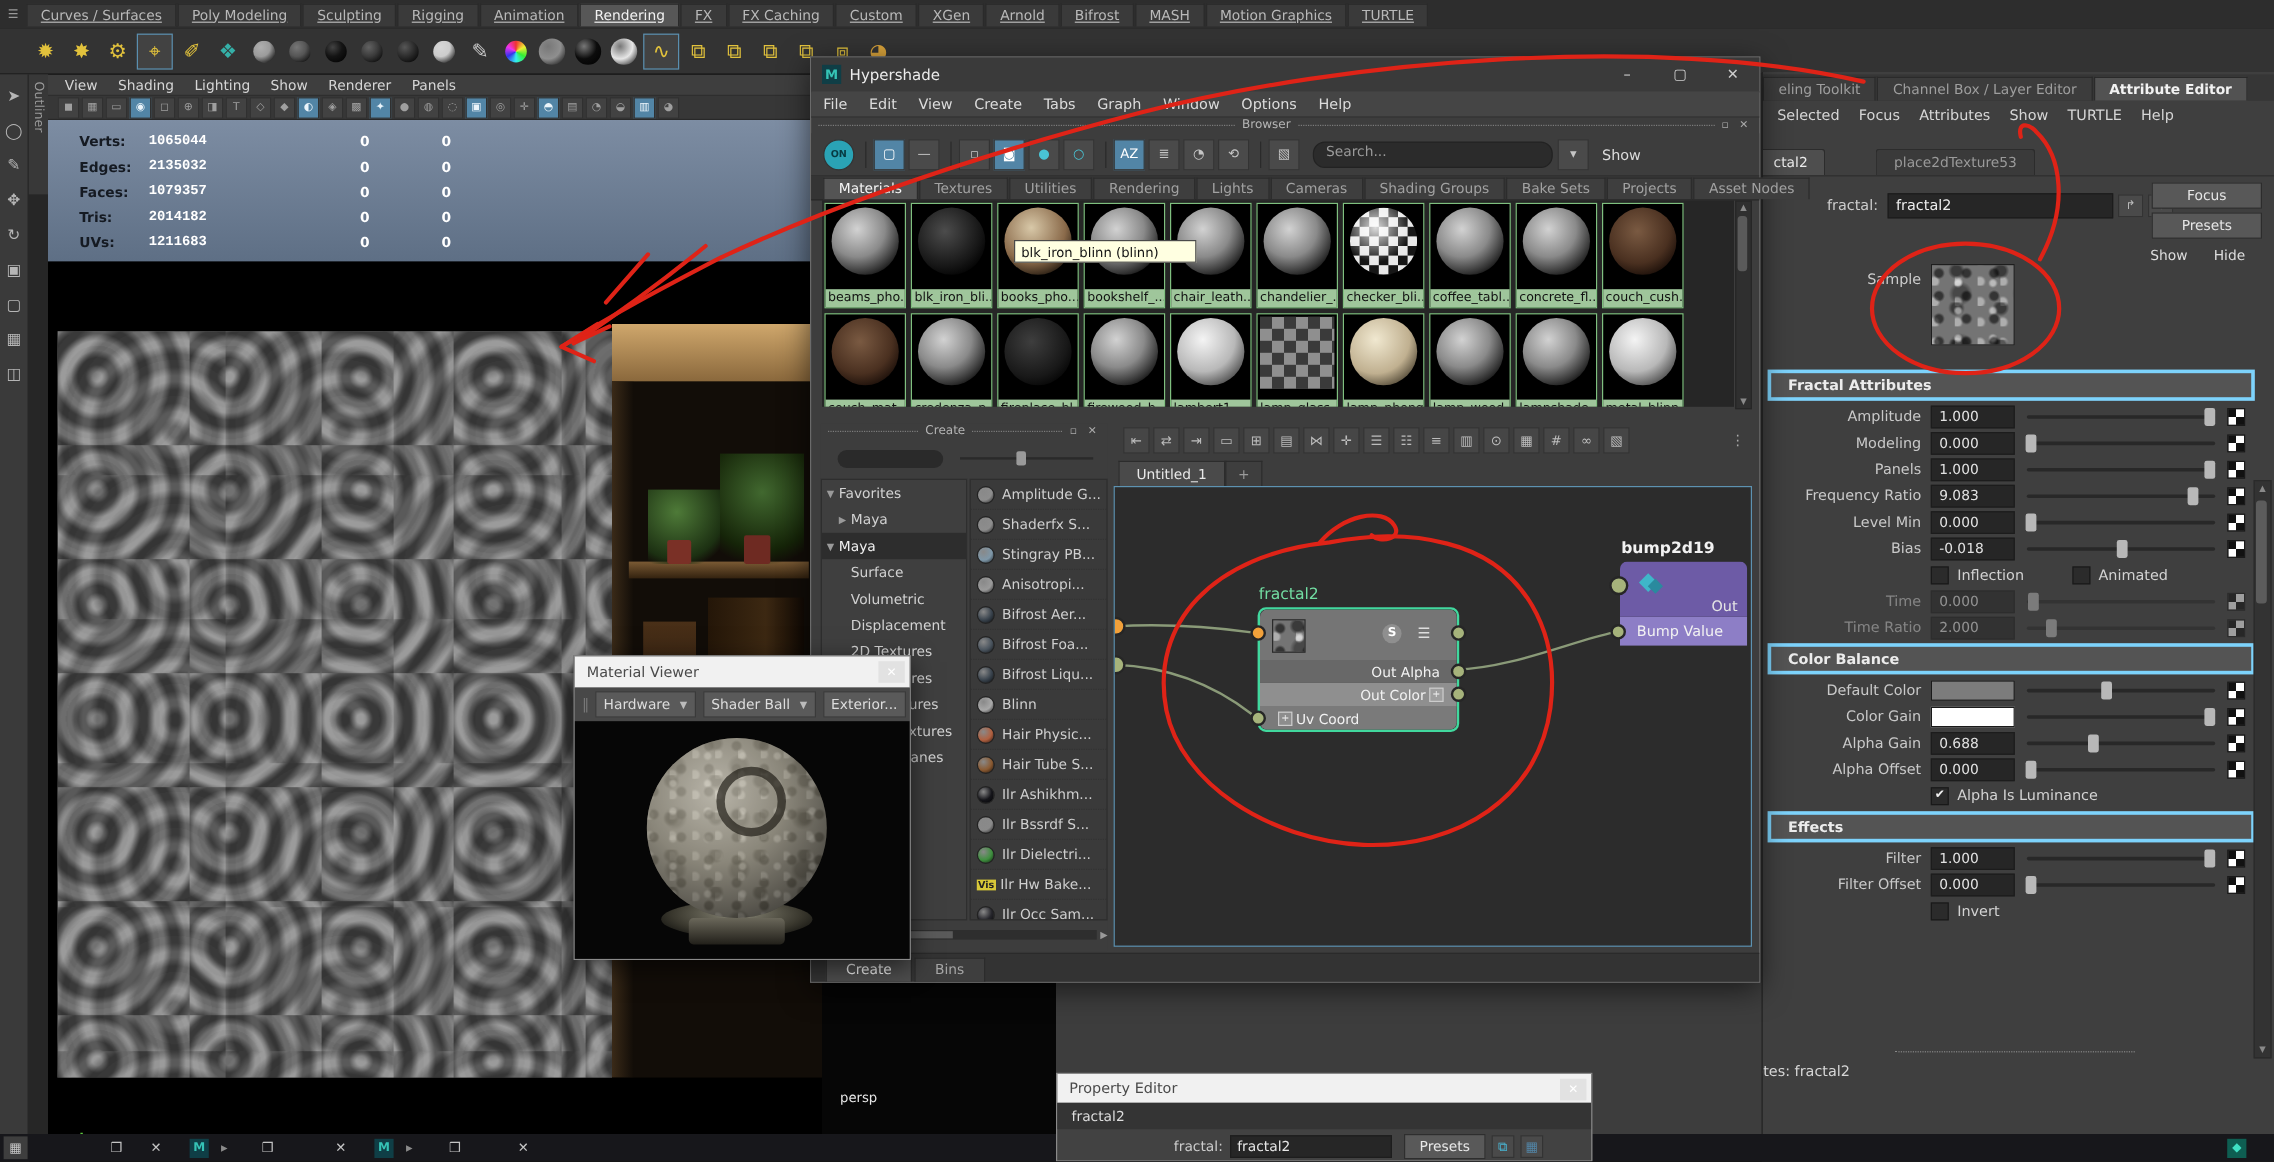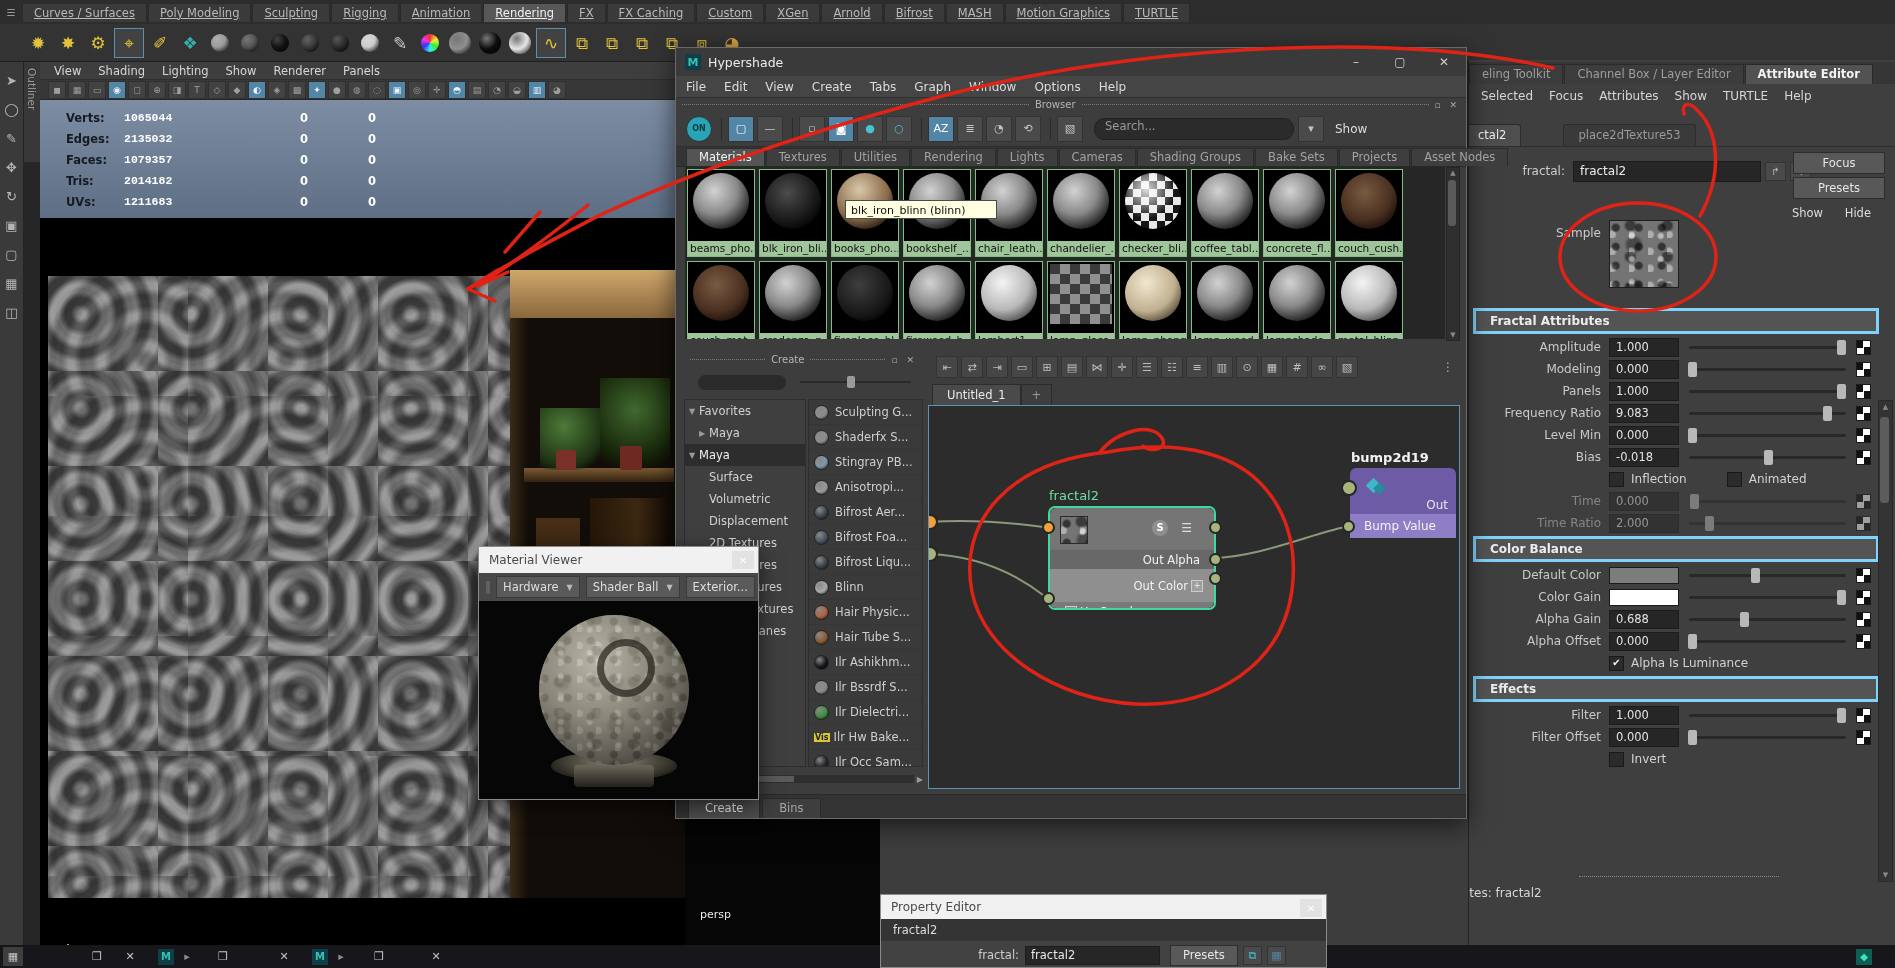--- a/index.html
+++ b/index.html
@@ -581,21 +581,21 @@
               <span>Image Planes</span>
             </div>
             <div class="tree-row">
               <span class="tree-exp" style="margin-left: 10px;"></span>
               <span>Lighting</span>
             </div>
           </div>
         <div class="cp-list" id="cp-list">
             <div class="node-row">
               <span class="node-ball" style="background: radial-gradient(circle at 35% 30%, rgba(255, 255, 255, 0.4), rgb(141, 141, 141) 55%, rgb(0, 0, 0) 110%);"></span>
-              <span>Sculpting G...</span>
+              <span>Amplitude G...</span>
             </div>
             <div class="node-row">
               <span class="node-ball" style="background: radial-gradient(circle at 35% 30%, rgba(255, 255, 255, 0.4), rgb(141, 141, 141) 55%, rgb(0, 0, 0) 110%);"></span>
               <span>Shaderfx S...</span>
             </div>
             <div class="node-row">
               <span class="node-ball" style="background: radial-gradient(circle at 35% 30%, rgba(255, 255, 255, 0.4), rgb(126, 151, 168) 55%, rgb(0, 0, 0) 110%);"></span>
               <span>Stingray PB...</span>
             </div>
             <div class="node-row">
@@ -695,21 +695,21 @@
         <div class="gnode" style="left:119px;top:100px;width:164px;height:100px;border:2px solid #41d89e;">
           <div class="body">
             <div style="position:relative;height:42px;background:#757575;">
               <div class="noise" style="position:absolute;left:10px;top:8px;width:26px;height:26px;border:1px solid #2a2a2a;"></div>
               <div style="position:absolute;right:46px;top:12px;width:16px;height:16px;border-radius:50%;background:#8f8f8f;color:#fff;font-size:10px;font-weight:bold;text-align:center;line-height:16px;">S</div>
               <div style="position:absolute;right:22px;top:13px;color:#ddd;font-size:12px;">☰</div>
             </div>
             <div class="nrow" style="height:19px;background:#686868;justify-content:flex-end;padding-right:14px;">
                 <span>Out Alpha</span>
               </div>
-            <div class="nrow" style="height:33px;background:#8f8f8f;justify-content:flex-end;padding-right:8px;">
+            <div class="nrow" style="height:20px;background:#8f8f8f;justify-content:flex-end;padding-right:8px;">
                 <span>Out Color</span>
                 <span class="plus-box">+</span>
               </div>
             <div class="nrow" style="height:20px;background:#7a7a7a;padding-left:12px;">
                 <span class="plus-box">+</span>
                 <span>Uv Coord</span>
               </div>
           </div>
           <div class="port orange" style="left:-8px;top:13px;"></div>
           <div class="port" style="right:-8px;top:13px;"></div>

